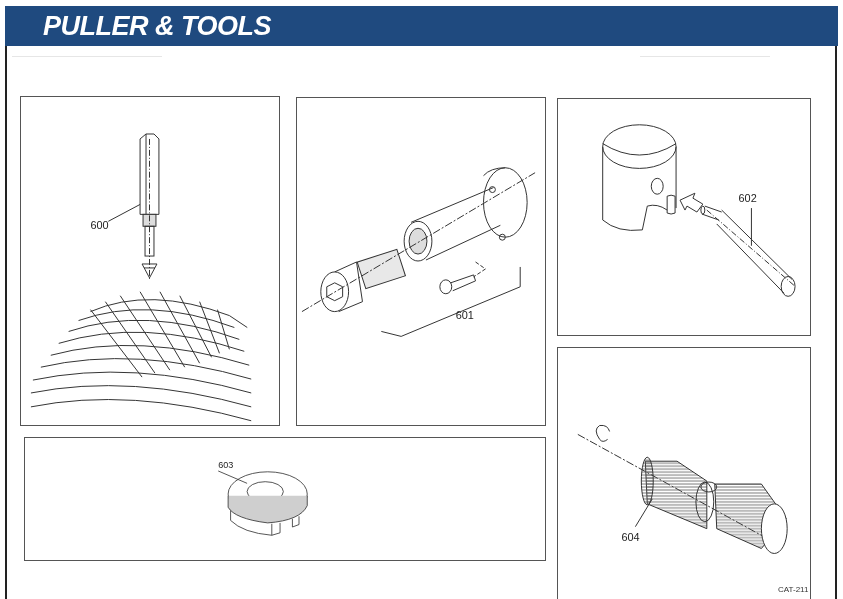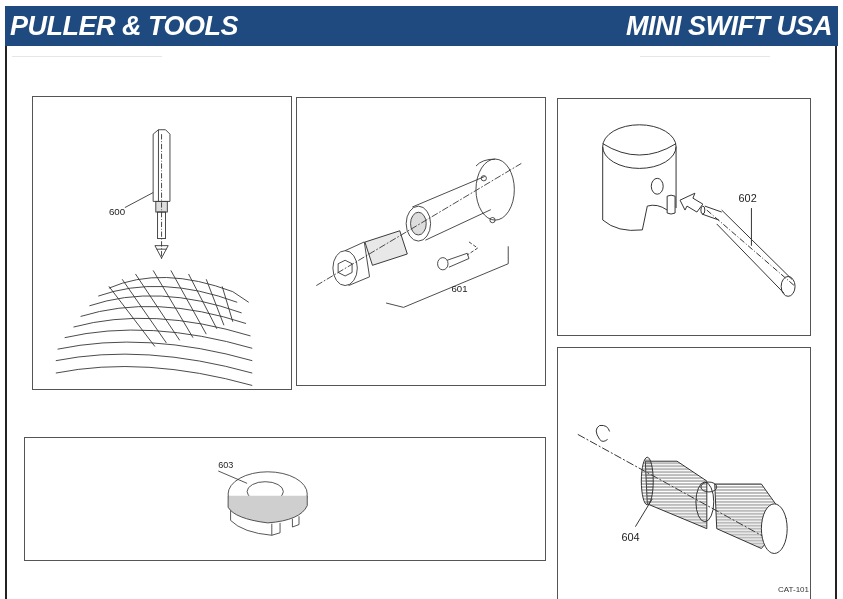--- a/index.html
+++ b/index.html
@@ -3,43 +3,42 @@
 <meta charset="utf-8">
 <style>
   html, body { margin:0; padding:0; background:#ffffff; }
   body { width:843px; height:599px; position:relative; overflow:hidden;
          font-family: "Liberation Sans", sans-serif; }
   .frame { position:absolute; left:5px; top:6px; width:832px; height:600px;
            border-left:2px solid #222; border-right:2px solid #222; box-sizing:border-box; }
   .header { position:absolute; left:5px; top:6px; width:833px; height:40px;
             background:#1f4a7f; color:#fff; }
   .header .title, .header .brand { position:absolute; top:5px; font-size:27px;
-            font-weight:bold; font-style:italic; letter-spacing:-0.5px; line-height:30px; }
+            font-weight:bold; font-style:italic; letter-spacing:-0.5px; line-height:30px;margin-left:33px; }
   .header .title { left:5px; }
   .header .brand { right:6px; }
   .panel { position:absolute; border:1.5px solid #555; box-sizing:border-box; background:#fff; }
   .panel svg { position:absolute; left:0; top:0; width:100%; height:100%; }
   .callout { font-family:"Liberation Sans", sans-serif; font-size:11px; fill:#222; }
   .catno { position:absolute; left:778px; top:585px; font-size:8px; color:#333; }
   .faint { position:absolute; height:1px; background:#e6e6e6; }
 </style>
 </head>
 <body>
 
 <div class="frame"></div>
 
 <div class="header">
   <span class="title">PULLER &amp; TOOLS</span>
-  <span class="brand">MINI SWIFT USA</span>
 </div>
 
 <div class="faint" style="left:12px;top:56px;width:150px;"></div>
 <div class="faint" style="left:640px;top:56px;width:130px;"></div>
 
-<div class="panel" style="left:32px;top:96px;width:260px;height:294px;">
+<div class="panel" style="left:20px;top:96px;width:260px;height:330px;">
   <svg viewBox="0 0 260 330">
     <g fill="none" stroke="#333" stroke-width="1">
 
       <path d="M120 42 L126 37 L134 37 L139 42 L139 118 L120 118 Z"></path>
       <line x1="126" y1="37" x2="126" y2="118"></line>
       <rect x="123" y="118" width="13" height="12" fill="#ddd"></rect>
       <rect x="125" y="130" width="9" height="30"></rect>
       <line x1="129.5" y1="42" x2="129.5" y2="185" stroke-dasharray="6 2 1 2"></line>
 
       <path d="M122 168 L137 168 L129.5 182 Z"></path>
@@ -63,21 +62,21 @@
       <path d="M160 200 L192 262"></path>
       <path d="M180 206 L200 258"></path>
       <path d="M198 214 L210 254"></path>
       <path d="M85 206 L135 278"></path>
       <path d="M70 214 L122 282"></path>
     </g>
     <text class="callout" x="70" y="133">600</text>
   </svg>
 </div>
 
-<div class="panel" style="left:296px;top:97px;width:250px;height:289px;">
+<div class="panel" style="left:296px;top:97px;width:250px;height:329px;">
   <svg viewBox="0 0 250 329">
     <g fill="none" stroke="#333" stroke-width="1">
 
       <ellipse cx="210" cy="105" rx="22" ry="35"></ellipse>
       <path d="M188 78 Q195 70 210 70"></path>
       <circle cx="197" cy="92" r="3"></circle>
       <circle cx="207" cy="140" r="3"></circle>
 
       <path d="M115 125 L198 90"></path>
       <path d="M130 163 L205 128"></path>
@@ -162,13 +161,13 @@
 
       <path d="M158 115 L205 115 L230 150 L205 180 L160 160 Z" fill="url(#knurl)"></path>
       <ellipse cx="218" cy="160" rx="13" ry="25" fill="#fff"></ellipse>
 
       <line x1="78" y1="158" x2="95" y2="130"></line>
     </g>
     <text class="callout" x="64" y="172">604</text>
   </svg>
 </div>
 
-<div class="catno">CAT-101</div>
+<div class="catno">CAT-211</div>
 
 </body></html>

